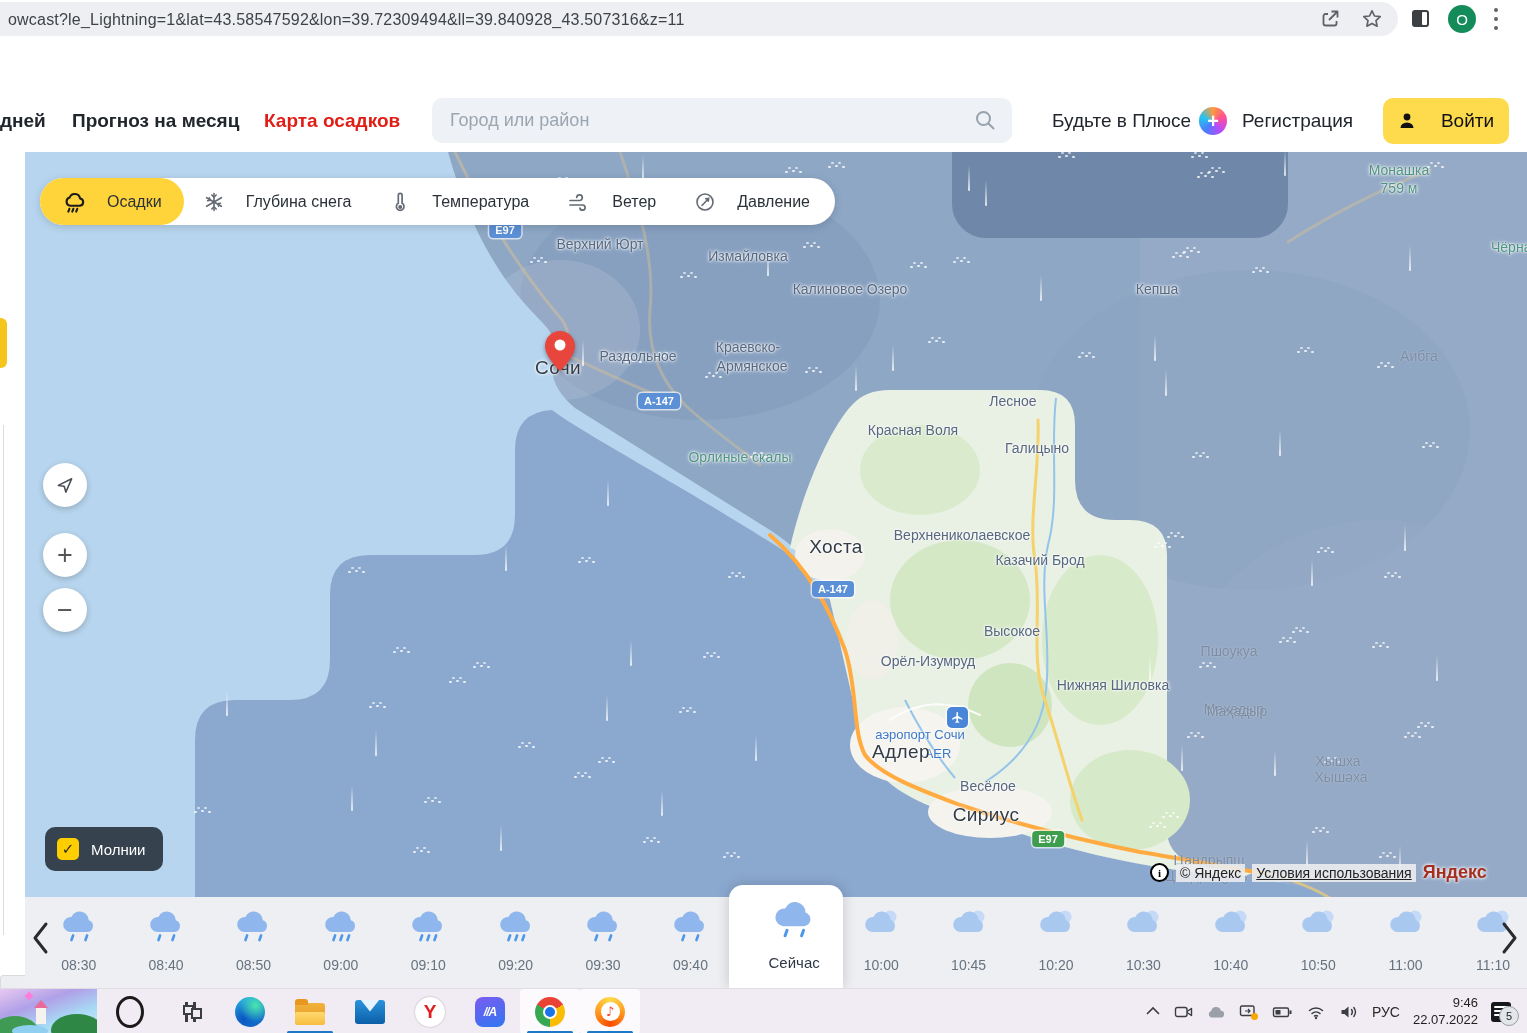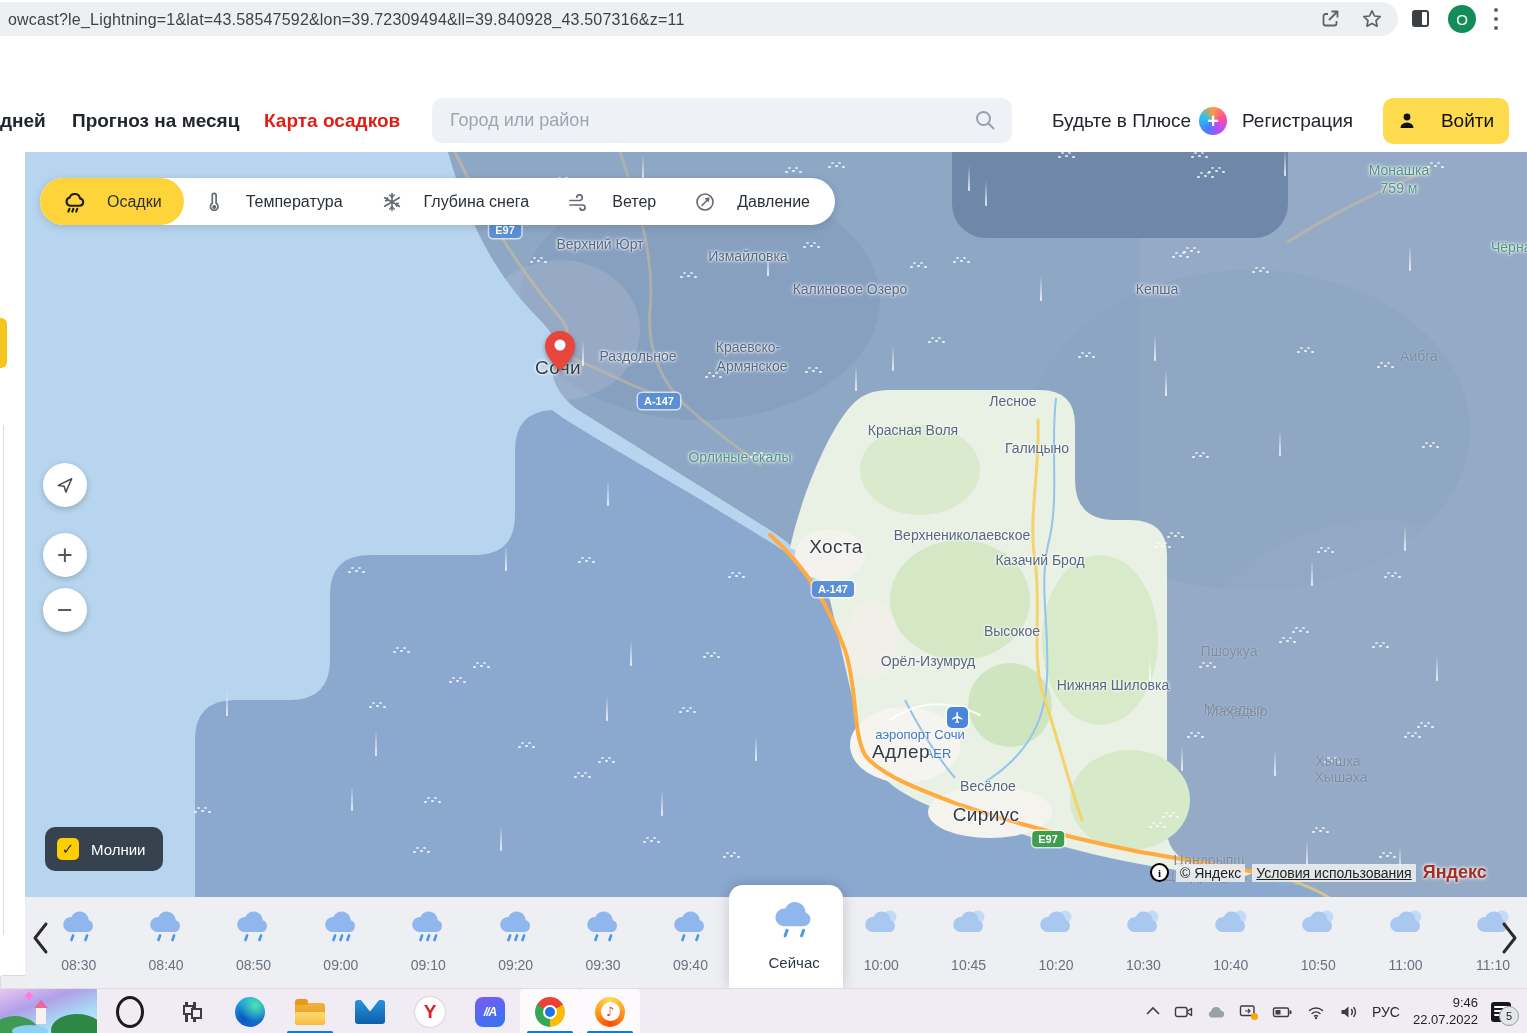--- a/index.html
+++ b/index.html
@@ -404,33 +404,33 @@
     <svg width="24" height="24" viewBox="0 0 22 22">
       <g fill="none" stroke="#1b1b1b" stroke-width="1.9" stroke-linecap="round" stroke-linejoin="round">
         <path d="M7.5 14.5 h8.5 a3.4 3.4 0 0 0 .6 -6.75 A5 5 0 0 0 7 6.9 A3.9 3.9 0 0 0 7.5 14.5 Z"></path>
         <path d="M6.8 17.2 l-1 2.6 M10.4 17.2 l-1 2.6 M14 17.2 l-1 2.6"></path>
       </g>
     </svg>
     <span>Осадки</span>
   </div>
   <div class="layer-item">
     <svg width="22" height="22" viewBox="0 0 22 22">
-      <path d="M9.3 4.2 a1.9 1.9 0 0 1 3.8 0 v8 a3.8 3.8 0 1 1 -3.8 0 Z" fill="none" stroke="#646b74" stroke-width="1.7"></path>
-      <circle cx="11.2" cy="16" r="2" fill="#646b74"></circle>
-    </svg>
-    <span>Температура</span>
-  </div>
-  <div class="layer-item">
-    <svg width="22" height="22" viewBox="0 0 22 22">
       <g fill="none" stroke="#646b74" stroke-width="1.6" stroke-linecap="round">
         <path d="M11 2.5 V19.5 M3.6 6.7 L18.4 15.3 M18.4 6.7 L3.6 15.3"></path>
         <path d="M8.8 4 L11 6.2 L13.2 4 M8.8 18 L11 15.8 L13.2 18 M4.6 9.8 L7 9.3 L6.4 6.9 M17.4 12.2 L15 12.7 L15.6 15.1"></path>
       </g>
     </svg>
     <span>Глубина снега</span>
+  </div>
+  <div class="layer-item">
+    <svg width="22" height="22" viewBox="0 0 22 22">
+      <path d="M9.3 4.2 a1.9 1.9 0 0 1 3.8 0 v8 a3.8 3.8 0 1 1 -3.8 0 Z" fill="none" stroke="#646b74" stroke-width="1.7"></path>
+      <circle cx="11.2" cy="16" r="2" fill="#646b74"></circle>
+    </svg>
+    <span>Температура</span>
   </div>
   <div class="layer-item">
     <svg width="24" height="22" viewBox="0 0 24 22">
       <g fill="none" stroke="#646b74" stroke-width="1.7" stroke-linecap="round">
         <path d="M3 9.5 h9.5 a2.8 2.8 0 1 0 -2.8 -3.2"></path>
         <path d="M3 14 h12.5 a2.6 2.6 0 1 1 -2.6 3"></path>
       </g>
     </svg>
     <span>Ветер</span>
   </div>

